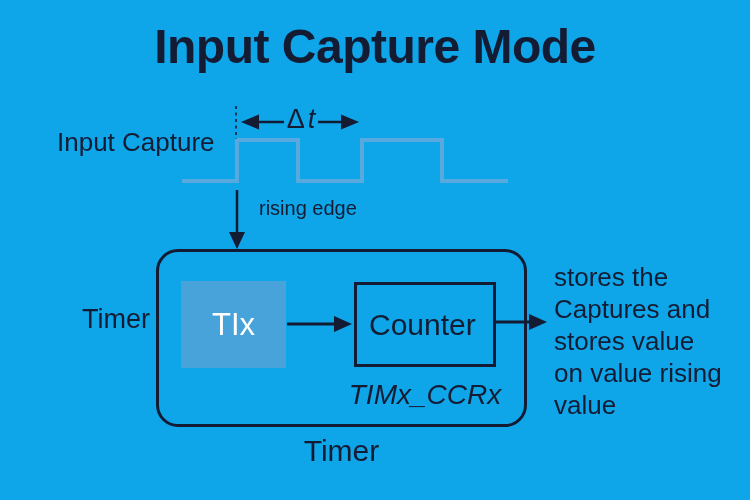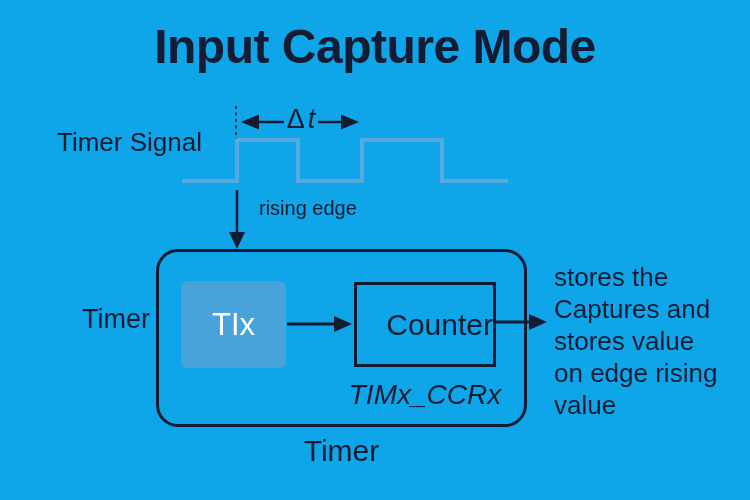--- a/index.html
+++ b/index.html
@@ -22,26 +22,26 @@
   .delta-label .t-var { font-style:italic; margin-left:3px; }
   .rising-edge-label { position:absolute; left:259px; top:197px; font-size:20px; }
   .timer-box {
     position:absolute; left:156px; top:249px; width:371px; height:178px;
     box-sizing:border-box; border:3px solid #141c33; border-radius:22px;
     background:transparent;
   }
   .tix-block {
     position:absolute; left:181px; top:281px; width:105px; height:87px;
     background:#49a3db; color:#ffffff; font-size:31px;
-    display:flex; align-items:center; justify-content:center;border-radius:7px;
+    display:flex; align-items:center; justify-content:center;
   }
   .counter-block {
     position:absolute; left:354px; top:282px; width:142px; height:85px;
     box-sizing:border-box; border:3px solid #141c33;
-    font-size:30px; display:flex; align-items:center; justify-content:flex-end;
+    font-size:30px; display:flex; align-items:center; justify-content:flex-start;padding-left:12px;
   }
   .register-label {
     position:absolute; left:344px; top:379px; width:162px;
     text-align:center; font-style:italic; font-size:28px;
   }
   .timer-left-label {
     position:absolute; left:50px; top:304px; width:100px;
     text-align:right; font-size:27px;
   }
   .timer-bottom-label {
@@ -54,21 +54,21 @@
   }
   .gfx { position:absolute; left:0; top:0; pointer-events:none; }
 </style>
 </head>
 <body>
 
 <div class="stage">
 
   <div class="title">Input Capture Mode</div>
 
-  <div class="input-signal-label">Timer Signal</div>
+  <div class="input-signal-label">Input Capture</div>
 
   <div class="delta-label">
     <span>Δ</span><span class="t-var">t</span>
   </div>
 
   <div class="rising-edge-label">rising edge</div>
 
   <div class="timer-box"></div>
 
   <div class="tix-block">
@@ -82,21 +82,21 @@
   <div class="register-label">TIMx_CCRx</div>
 
   <div class="timer-left-label">Timer</div>
 
   <div class="timer-bottom-label">Timer</div>
 
   <div class="caption">
     <div>stores the</div>
     <div>Captures and</div>
     <div>stores value</div>
-    <div>on edge rising</div>
+    <div>on value rising</div>
     <div>value</div>
   </div>
 
   <svg class="gfx" width="750" height="500" viewBox="0 0 750 500">
 
     <polyline points="182,181 237,181 237,140 298,140 298,181 362,181 362,140 442,140 442,181 508,181" fill="none" stroke="#57a9de" stroke-width="4"></polyline>
 
     <line x1="236" y1="106" x2="236" y2="139" stroke="#141c33" stroke-width="1.6" stroke-dasharray="3 3.5"></line>
 
     <line x1="257" y1="122" x2="284" y2="122" stroke="#141c33" stroke-width="2.5"></line>

